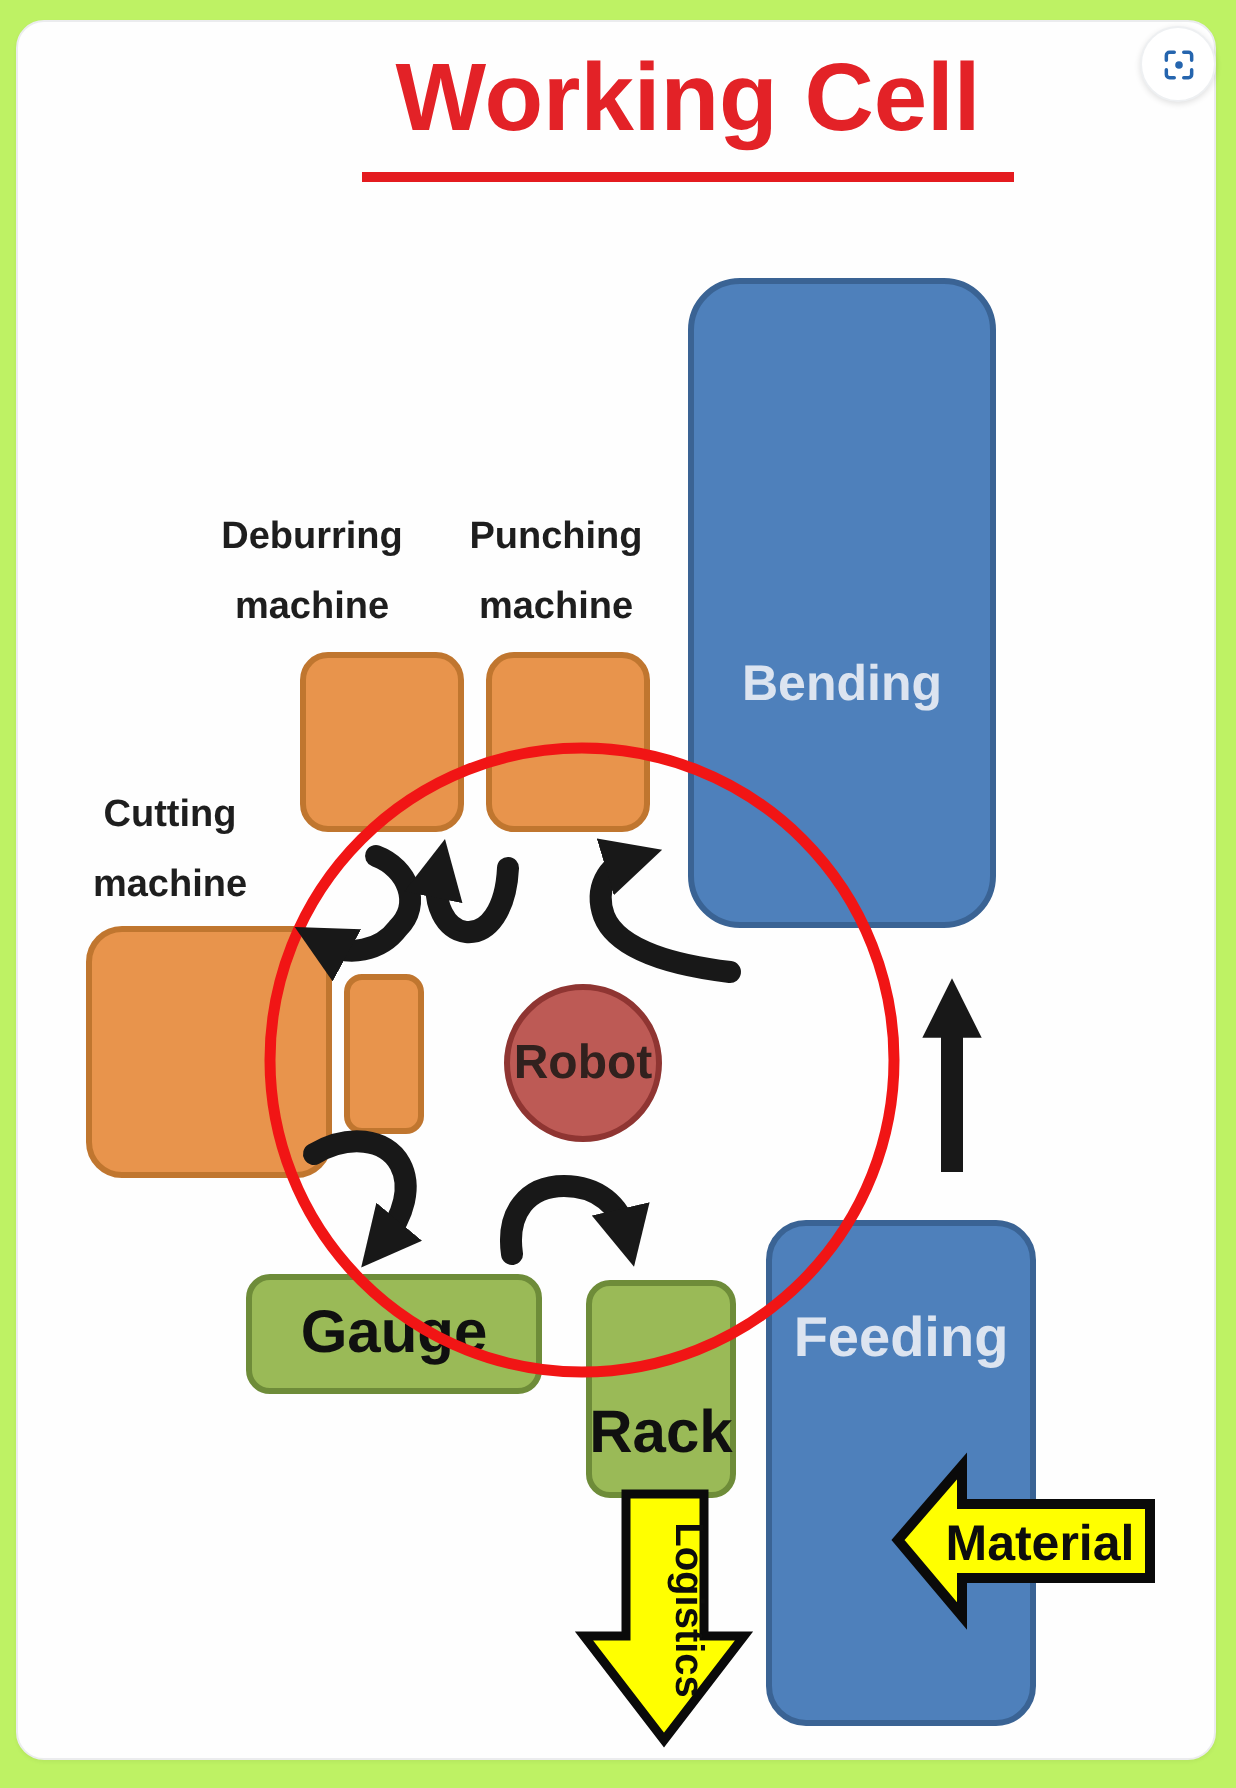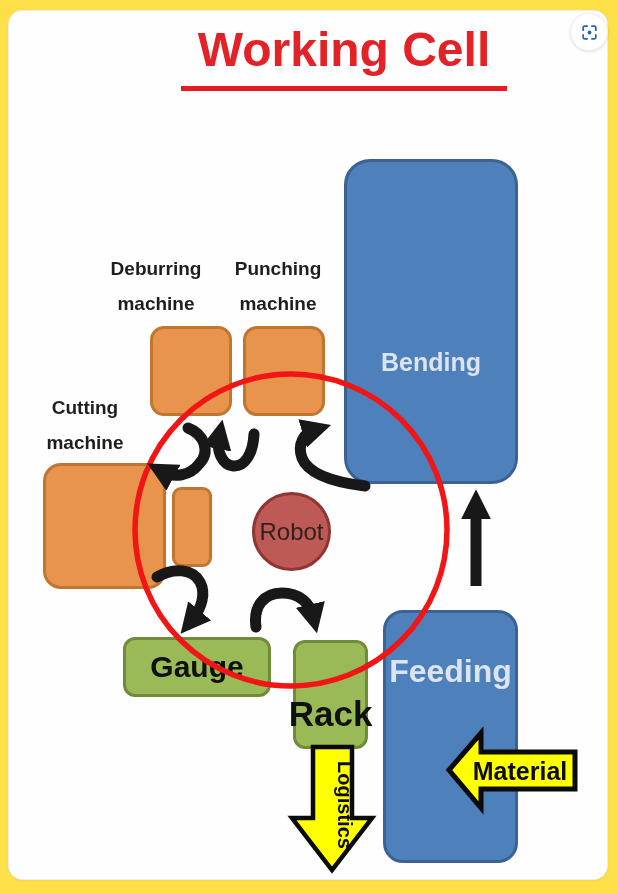--- a/index.html
+++ b/index.html
@@ -1,18 +1,18 @@
 <!DOCTYPE html>
 <html><head>
 <meta charset="utf-8">
 <style>
   html,body{margin:0;padding:0;}
   .stage{
     position:relative; width:618px; height:894px;
-    background:#fde047; overflow:hidden;
+    background:#bef264; overflow:hidden;
     font-family:"Liberation Sans", sans-serif;
   }
   .card{
     position:absolute; left:8px; top:10px; width:600px; height:870px;
     background:#fefefe; border:1px solid #ebecee; border-radius:14px;
     box-shadow:0 1px 2px rgba(0,0,0,.05); box-sizing:border-box;
   }
   .title{
     position:absolute; left:181px; top:24px; width:326px; margin:0;
     text-align:center; font-size:48px; font-weight:bold; color:#e32227;
@@ -34,30 +34,30 @@
   }
   .ext-label{
     position:absolute; font-size:19px; font-weight:bold; color:#1e1e1e;
     line-height:35px; text-align:center;
   }
   .gr-label{font-weight:bold; color:#101010;}
   .robot{
     position:absolute; left:252px; top:492px; width:79px; height:79px;
     border-radius:50%; background:#bd5a55; border:3px solid #8f3532;
     box-sizing:border-box; display:flex; align-items:center; justify-content:center;
-    font-size:24px; font-weight:normal; color:#31211e;
+    font-size:24px; font-weight:bold; color:#31211e;
   }
   .gauge{
     left:123px; top:637px; width:148px; height:60px; border-radius:12px;
     display:flex; align-items:center; justify-content:center; font-size:30px;
   }
   .rack{
     left:293px; top:640px; width:75px; height:109px; border-radius:12px;
     display:flex; align-items:flex-end; justify-content:center;
-    font-size:35px; padding-bottom:12px;
+    font-size:30px; padding-bottom:12px;
   }
   .overlay{position:absolute; left:0; top:0; pointer-events:none;}
 </style>
 </head>
 <body>
 
 <div class="stage">
   <div class="card"></div>
 
   <h1 class="title">Working Cell</h1>
@@ -67,26 +67,26 @@
       <svg width="19" height="19" viewBox="0 0 24 24" fill="none" stroke="#2565ae" stroke-width="2.2" stroke-linecap="round">
         <path d="M4,9 V6 a2,2 0 0 1 2,-2 h3"></path>
         <path d="M15,4 h3 a2,2 0 0 1 2,2 v3"></path>
         <path d="M20,15 v3 a2,2 0 0 1 -2,2 h-3"></path>
         <path d="M9,20 H6 a2,2 0 0 1 -2,-2 v-3"></path>
         <circle cx="12" cy="12" r="2.4" fill="#2565ae" stroke="none"></circle>
       </svg>
     </span>
   </div>
 
-  <div class="box bbox" style="left:344px; top:159px; width:174px; height:325px; border-radius:26px;">
+  <div class="box bbox" style="left:344px; top:139px; width:154px; height:325px; border-radius:26px;">
     <div class="box-label" style="top:186px; font-size:25px;">Bending</div>
   </div>
 
   <div class="box bbox" style="left:383px; top:610px; width:135px; height:253px; border-radius:20px;">
-    <div class="box-label" style="top:40px; font-size:32px;">Feeding</div>
+    <div class="box-label" style="top:40px; font-size:28px;">Feeding</div>
   </div>
 
   <div class="box obox" style="left:150px; top:326px; width:82px; height:90px; border-radius:14px;"></div>
   <div class="box obox" style="left:243px; top:326px; width:82px; height:90px; border-radius:14px;"></div>
   <div class="box obox" style="left:43px; top:463px; width:123px; height:126px; border-radius:18px;"></div>
   <div class="box obox" style="left:172px; top:487px; width:40px; height:80px; border-radius:9px;"></div>
 
   <div class="box gbox gauge">
     <span class="gr-label">Gauge</span>
   </div>

